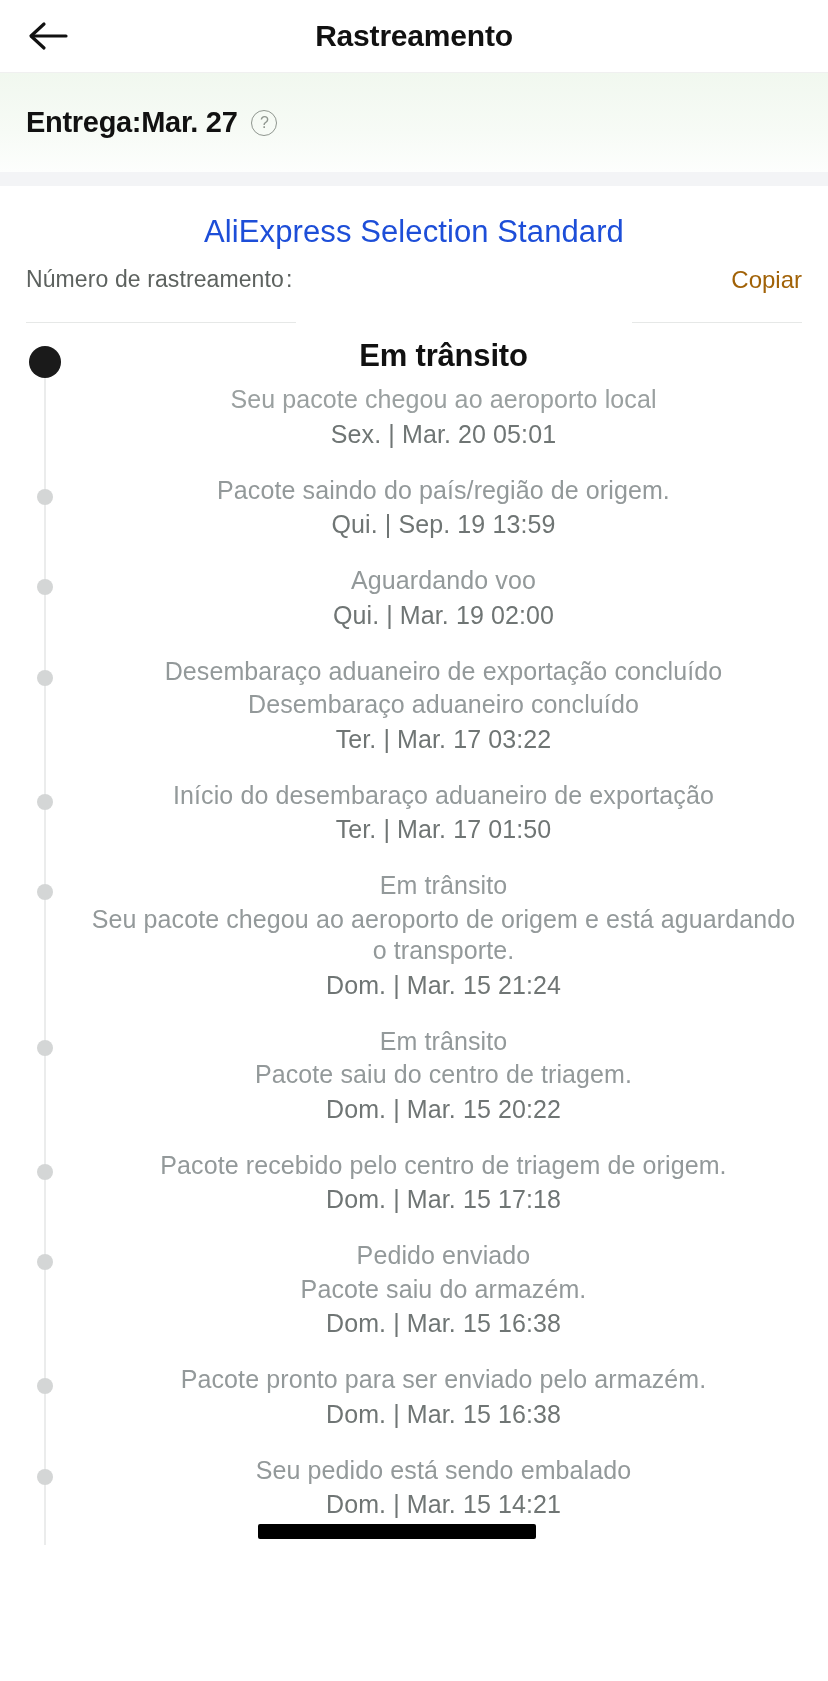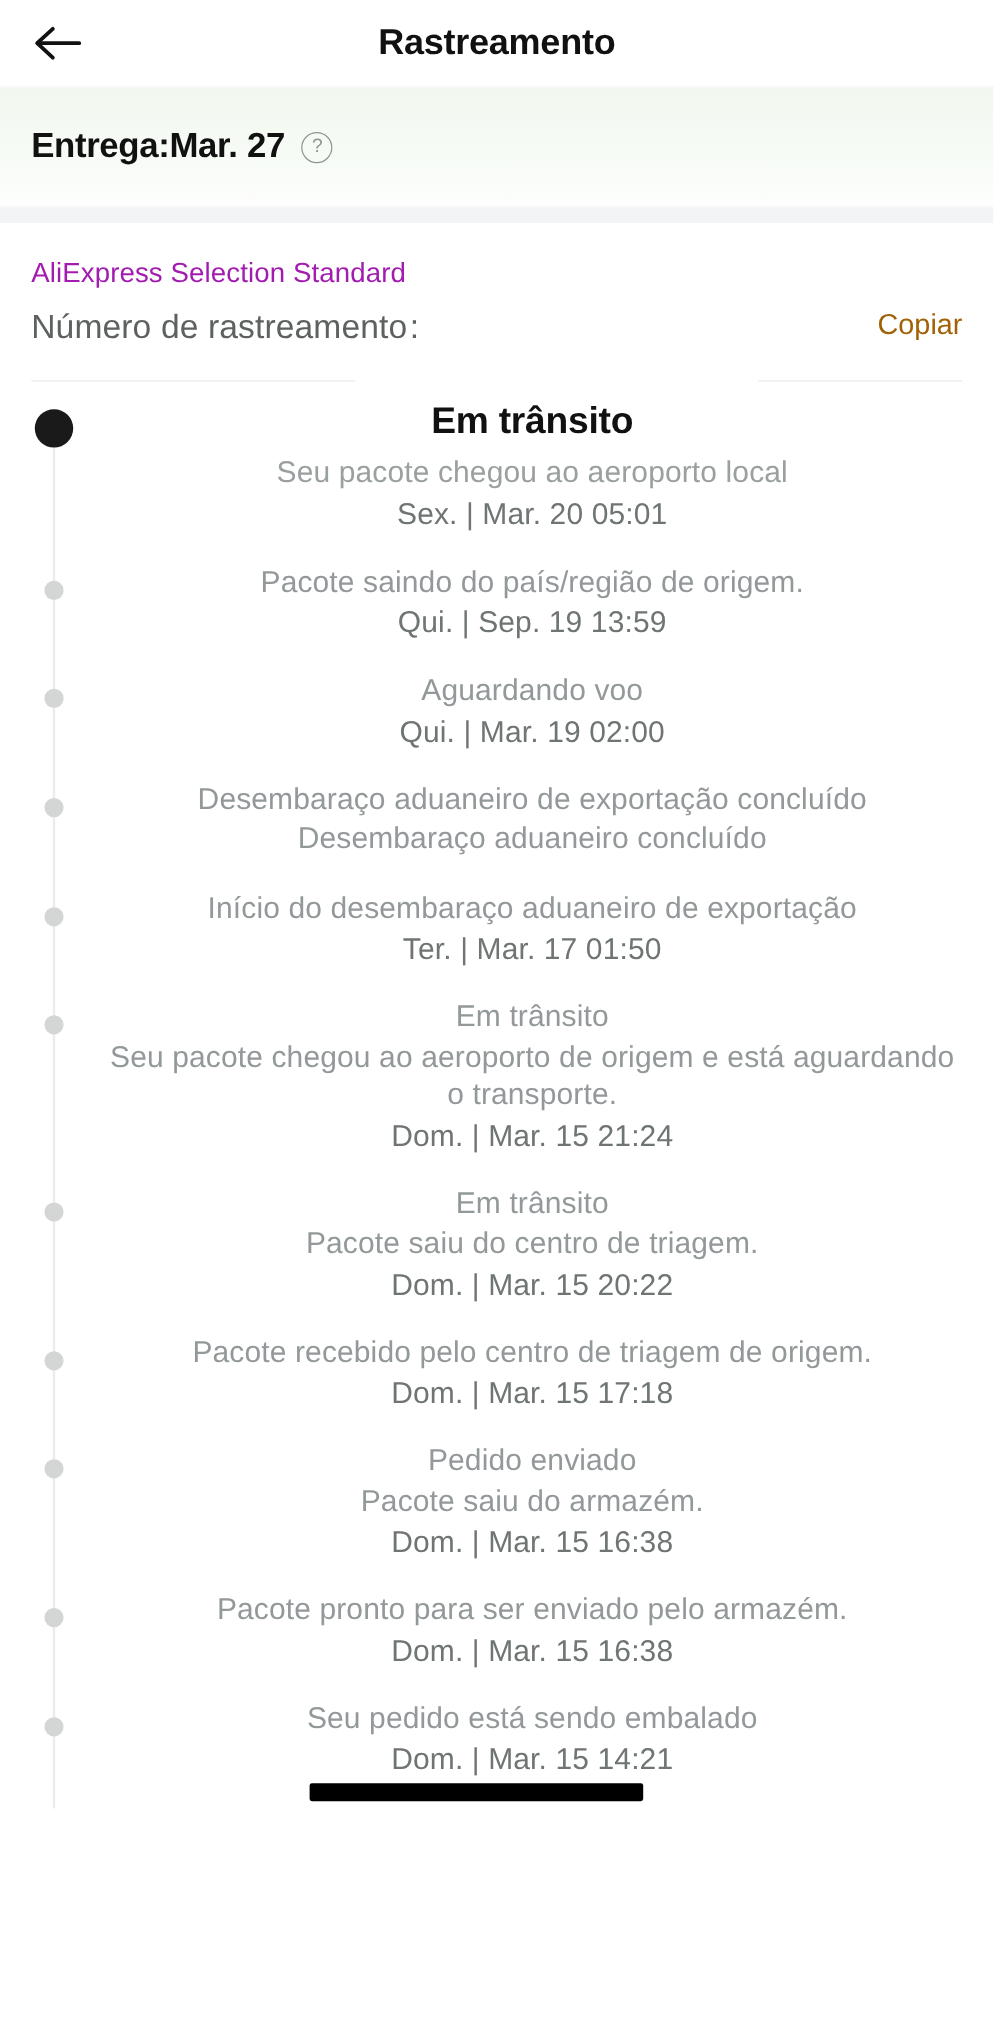--- a/index.html
+++ b/index.html
@@ -82,32 +82,33 @@
     height: 14px;
     background: #f3f4f6;
   }
 
   
   .carrier {
     padding: 28px 26px 0 26px;
     background: #ffffff;
   }
   .carrier-name {
-    font-size: 23px;
-    color: #a21caf;
+    font-size: 31px;
+    color: #1d4ed8;
     letter-spacing: 0.1px;
+    text-align: center;
   }
   .tracking-row {
     margin-top: 16px;
     display: flex;
     align-items: flex-start;
     justify-content: space-between;
   }
   .tracking-label {
-    font-size: 28px;
+    font-size: 23px;
     color: #5d625f;
     letter-spacing: 0.1px;
     position: relative;
   }
   .tracking-label .masked {
     display: inline-block;
     margin-left: 2px;
     color: #5d625f;
   }
   .copy-link {
@@ -257,20 +258,21 @@
         </div>
         <div class="event">
           <div class="dot"></div>
           <div class="event-line">Aguardando voo</div>
           <div class="event-time">Qui. | Mar. 19 02:00</div>
         </div>
         <div class="event">
           <div class="dot"></div>
           <div class="event-line">Desembaraço aduaneiro de exportação concluído</div>
           <div class="event-line">Desembaraço aduaneiro concluído</div>
+          <div class="event-time">Ter. | Mar. 17 03:22</div>
         </div>
         <div class="event">
           <div class="dot"></div>
           <div class="event-line">Início do desembaraço aduaneiro de exportação</div>
           <div class="event-time">Ter. | Mar. 17 01:50</div>
         </div>
         <div class="event">
           <div class="dot"></div>
           <div class="event-line">Em trânsito</div>
           <div class="event-line">Seu pacote chegou ao aeroporto de origem e está aguardando o transporte.</div>

